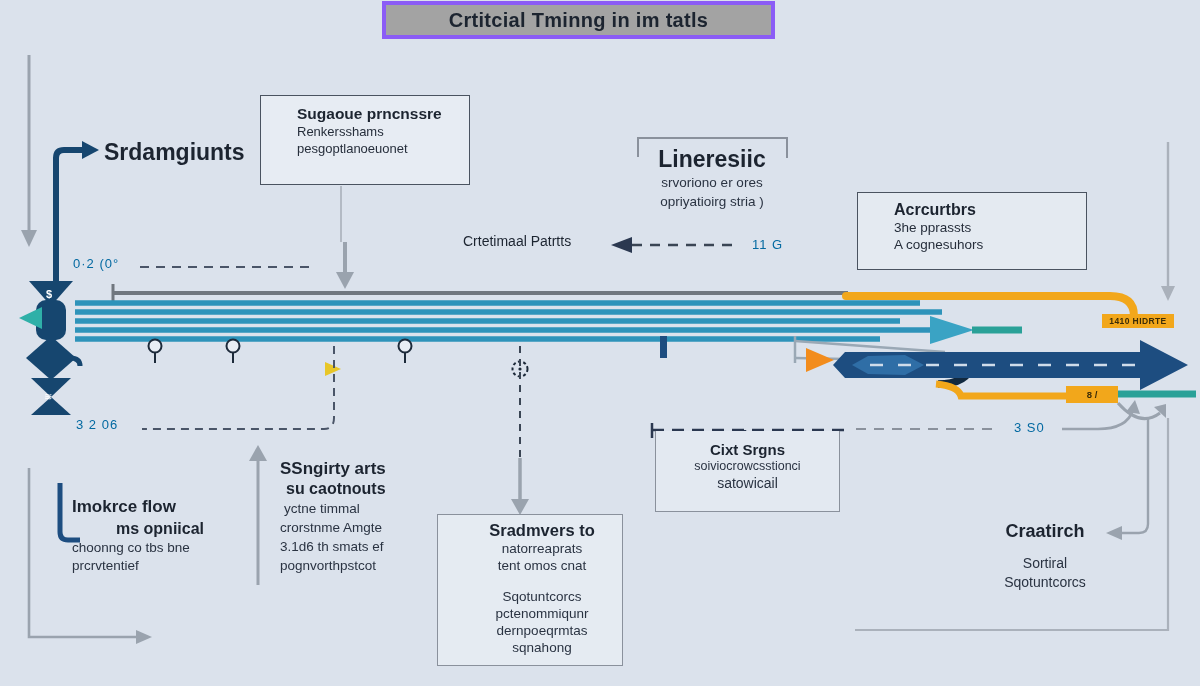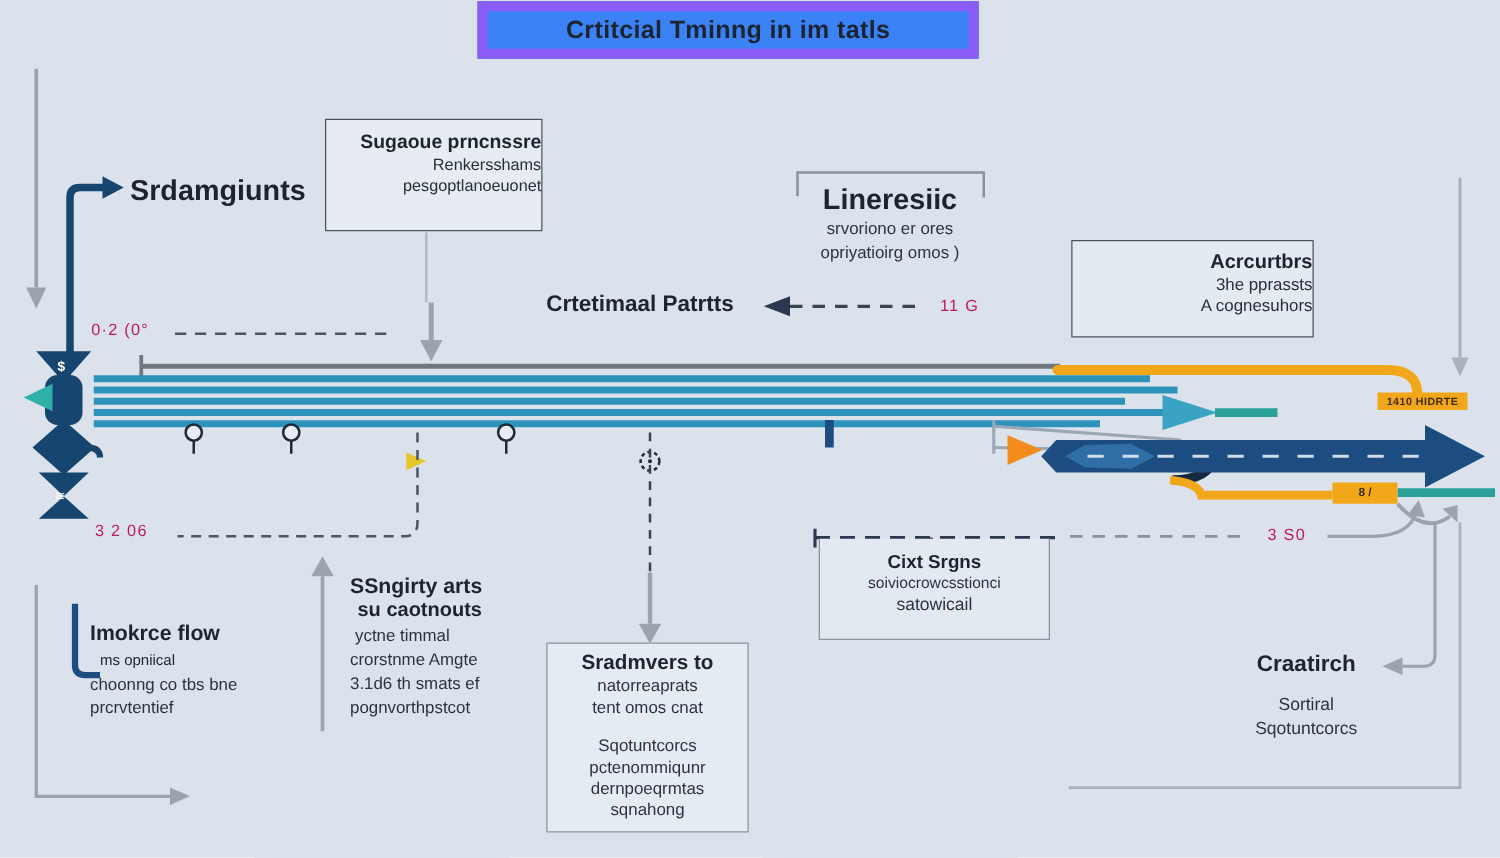--- a/index.html
+++ b/index.html
@@ -4,27 +4,27 @@
 <style>
   html,body{margin:0;padding:0;}
   #canvas{
     position:relative;width:1200px;height:686px;overflow:hidden;
     background:#dbe2ec;
     font-family:"Liberation Sans", sans-serif;
     color:#1c2430;
   }
   .abs{position:absolute;}
   svg{position:absolute;left:0;top:0;}
-  .box{border:1.6px solid #4a5360;background:#e7ecf3;text-align:right;z-index:2;}
+  .box{border:1.6px solid #4a5360;background:#e7ecf3;text-align:left;z-index:2;padding-left:36px;}
   .box-light{border:1.6px solid #8a919c;background:#e3e9f1;text-align:center;z-index:2;}
   .t-title{font-size:20px;font-weight:bold;letter-spacing:.3px;}
   .t-boxhead{font-size:15.5px;font-weight:bold;margin-top:9px;}
   .t-boxline{font-size:13px;line-height:17px;color:#262e3b;}
   .t-label-bold{font-size:23px;font-weight:bold;z-index:2;}
-  .t-small{font-size:13px;color:#be185d;z-index:2;letter-spacing:1px;}
+  .t-small{font-size:13px;color:#0369a1;z-index:2;letter-spacing:1px;}
   .t-line{font-size:13.5px;line-height:19px;color:#2a3342;}
   .txtblock{z-index:2;}
   .badge{background:#f2a71b;color:#3c2d08;font-weight:bold;text-align:center;z-index:3;
          display:flex;align-items:center;justify-content:center;}
   .ctr{text-align:center;}
 </style>
 </head>
 <body>
 
 <div id="canvas">
@@ -174,41 +174,41 @@
       <polygon points="51,336 76,358 51,380 26,358"></polygon>
       <polygon points="31,378 71,378 51,397"></polygon>
       <polygon points="31,415 71,415 51,397"></polygon>
       <path d="M 70 358 Q 80 358 80 366" stroke="#16466f" stroke-width="5" fill="none"></path>
     </g>
     <polygon points="19,318 42,307 42,329" fill="#2fb0a8"></polygon>
 
     <path d="M 60 483 V 532 Q 60 540 68 540 H 80" stroke="#1d4d80" stroke-width="5" fill="none"></path>
   </svg>
 
-  <div class="abs ctr" style="left:382px;top:1px;width:385px;height:30px;line-height:30px;background:#3b82f6;border:8px solid #8b5cf6;z-index:2;">
+  <div class="abs ctr" style="left:382px;top:1px;width:385px;height:30px;line-height:30px;background:#a3a3a3;border:4px solid #8b5cf6;z-index:2;">
     <span class="t-title">Crtitcial Tminng in im tatls</span>
   </div>
 
   <div class="abs box" style="left:260px;top:95px;width:172px;height:88px;">
     <div class="t-boxhead">Sugaoue prncnssre</div>
     <div class="t-boxline">Renkersshams</div>
     <div class="t-boxline">pesgoptlanoeuonet</div>
   </div>
 
   <div class="abs t-label-bold" style="left:104px;top:139px;">Srdamgiunts</div>
 
   <div class="abs t-small" style="left:73px;top:256px;">0·2 (0°</div>
 
   <div class="abs ctr txtblock" style="left:628px;top:146px;width:168px;">
     <div class="t-label-bold" style="position:static;">Lineresiic</div>
     <div class="t-line">srvoriono er ores</div>
-    <div class="t-line">opriyatioirg omos )</div>
-  </div>
-
-  <div class="abs" style="left:437px;top:233px;font-size:18px;font-weight:bold;z-index:2;">Crtetimaal Patrtts</div>
+    <div class="t-line">opriyatioirg stria )</div>
+  </div>
+
+  <div class="abs" style="left:463px;top:233px;font-size:14px;font-weight:normal;z-index:2;">Crtetimaal Patrtts</div>
   <div class="abs t-small" style="left:752px;top:237px;">11 G</div>
 
   <div class="abs box" style="left:857px;top:192px;width:192px;height:76px;background:#e4eaf1;">
     <div class="t-boxhead" style="font-size:16px;margin-top:8px;">Acrcurtbrs</div>
     <div class="t-boxline" style="font-size:13.5px;">3he pprassts</div>
     <div class="t-boxline" style="font-size:13.5px;">A cognesuhors</div>
   </div>
 
   <div class="abs badge" style="left:1102px;top:314px;width:72px;height:14px;font-size:8.5px;letter-spacing:.4px;">1410 HIDRTE</div>
   <div class="abs badge" style="left:1066px;top:386px;width:52px;height:17px;font-size:9.5px;">8 /</div>
@@ -217,35 +217,35 @@
   <div class="abs t-small" style="left:1014px;top:420px;">3 S0</div>
 
   <div class="abs box-light" style="left:655px;top:431px;width:183px;height:80px;border-top:none;">
     <div style="font-size:15px;font-weight:bold;margin-top:10px;">Cixt Srgns</div>
     <div class="t-line" style="font-size:12.5px;line-height:17px;">soiviocrowcsstionci</div>
     <div class="t-line" style="font-size:14px;line-height:17px;">satowicail</div>
   </div>
 
   <div class="abs txtblock" style="left:72px;top:496px;width:160px;">
     <div style="font-size:17px;font-weight:bold;line-height:22px;">Imokrce flow</div>
-    <div style="font-size:12px;font-weight:normal;line-height:21px;padding-left:8px;">ms opniical</div>
+    <div style="font-size:16px;font-weight:bold;line-height:21px;padding-left:8px;margin-left:36px;">ms opniical</div>
     <div class="t-line" style="line-height:18px;">choonng co tbs bne</div>
     <div class="t-line" style="line-height:18px;">prcrvtentief</div>
   </div>
 
   <div class="abs txtblock" style="left:280px;top:458px;width:150px;">
     <div style="font-size:17px;font-weight:bold;line-height:21px;">SSngirty arts</div>
     <div style="font-size:16px;font-weight:bold;line-height:20px;padding-left:6px;">su caotnouts</div>
     <div class="t-line" style="padding-left:4px;">yctne timmal</div>
     <div class="t-line">crorstnme Amgte</div>
     <div class="t-line">3.1d6 th smats ef</div>
     <div class="t-line">pognvorthpstcot</div>
   </div>
 
-  <div class="abs box-light ctr" style="left:437px;top:514px;width:160px;height:150px;background:#e5ebf2;">
+  <div class="abs box-light ctr" style="left:437px;top:514px;width:160px;height:150px;background:#e5ebf2;padding-left:24px;">
     <div style="font-size:16.5px;font-weight:bold;margin-top:6px;">Sradmvers to</div>
     <div class="t-line" style="line-height:17px;">natorreaprats</div>
     <div class="t-line" style="line-height:17px;">tent omos cnat</div>
     <div class="t-line" style="line-height:17px;margin-top:14px;">Sqotuntcorcs</div>
     <div class="t-line" style="line-height:17px;">pctenommiqunr</div>
     <div class="t-line" style="line-height:17px;">dernpoeqrmtas</div>
     <div class="t-line" style="line-height:17px;">sqnahong</div>
   </div>
 
   <div class="abs ctr txtblock" style="left:975px;top:520px;width:140px;">

